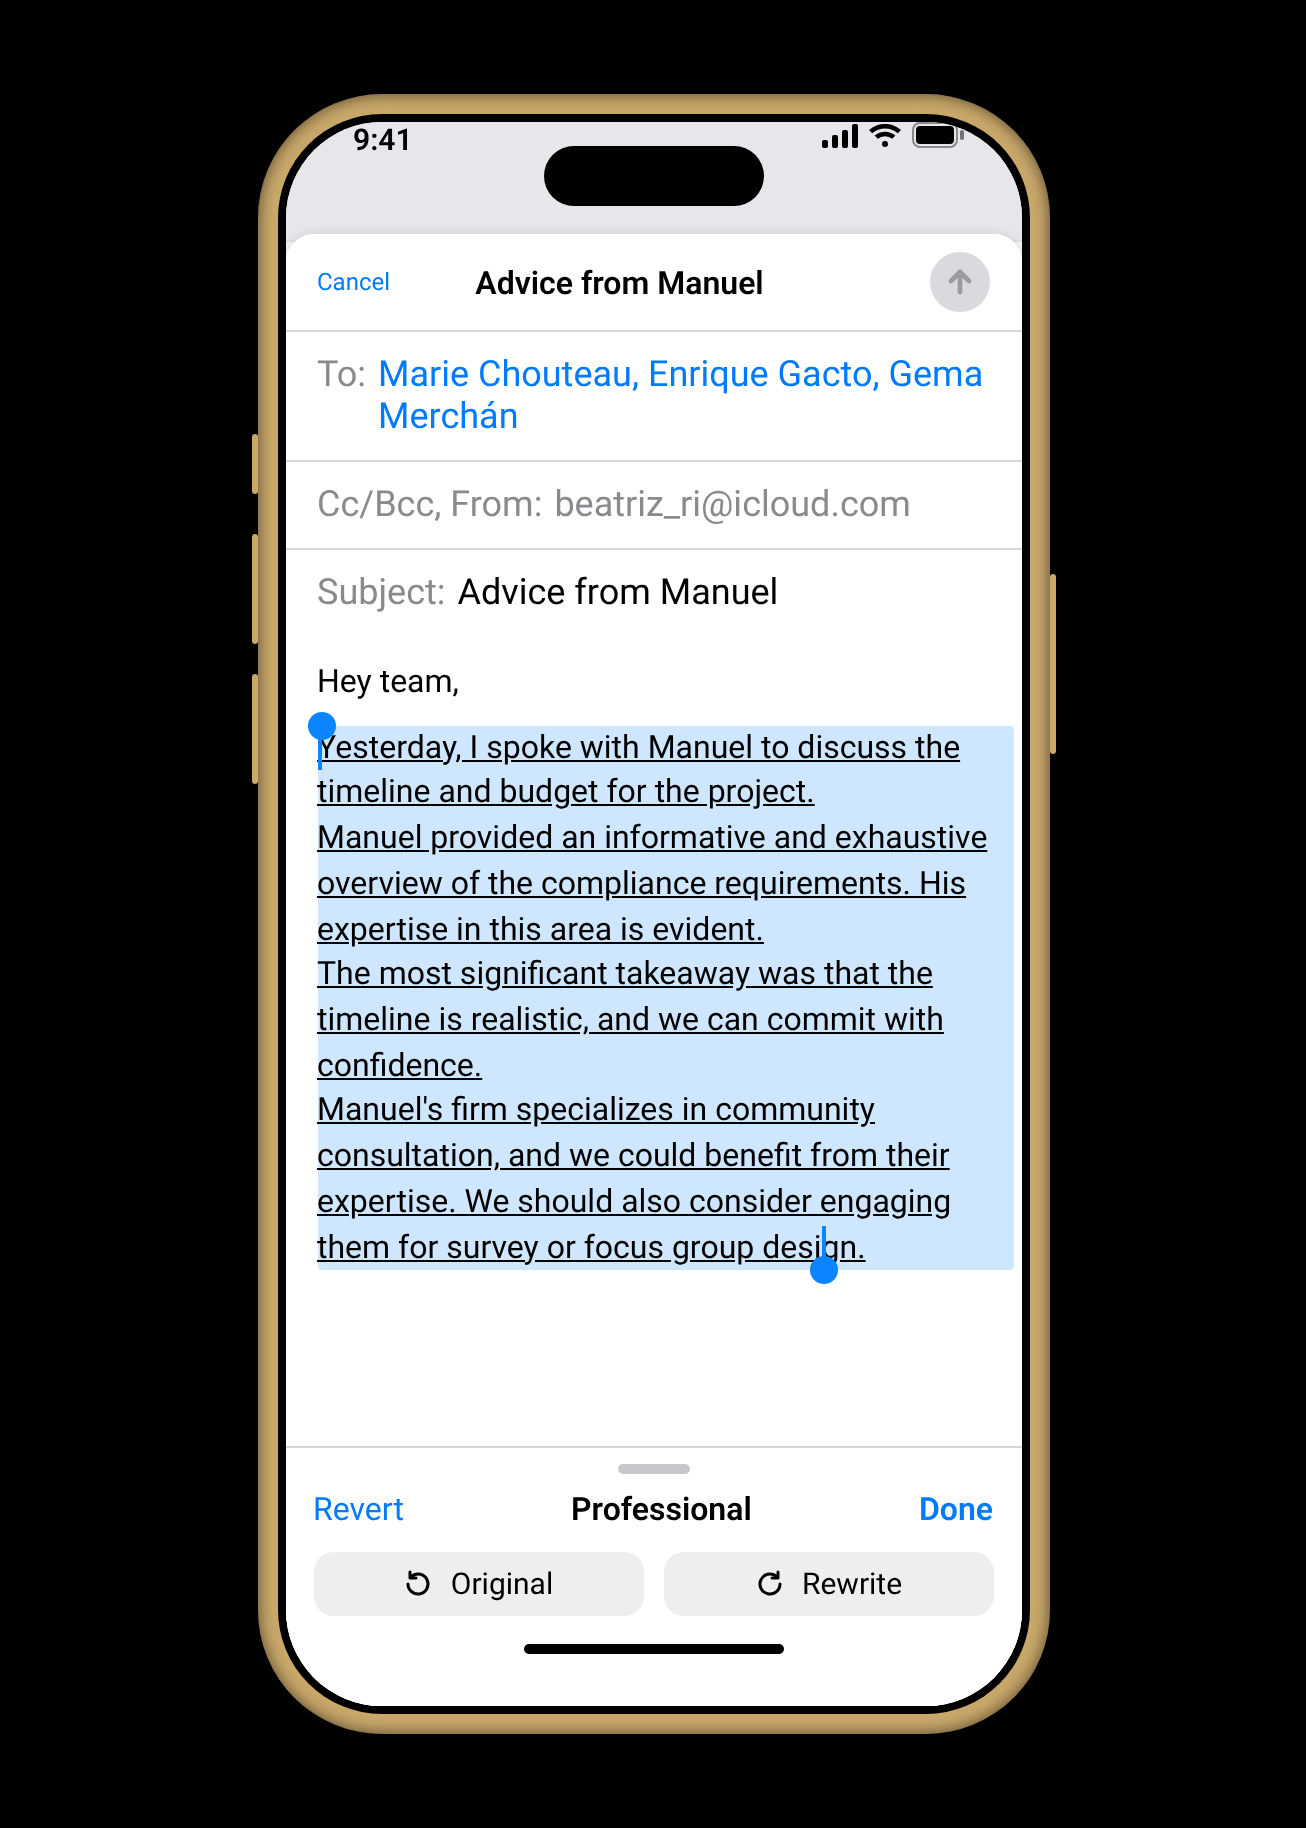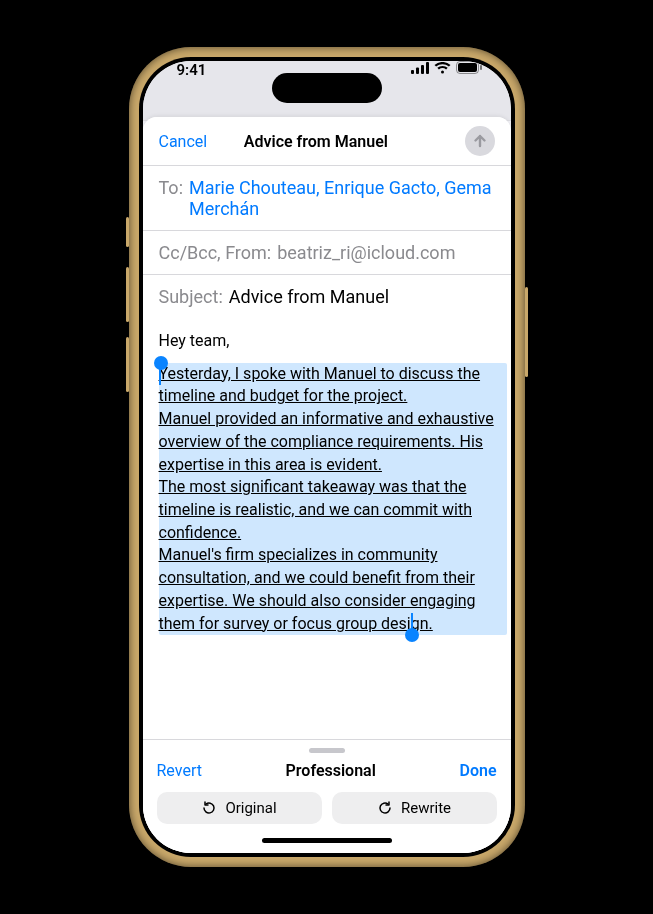--- a/index.html
+++ b/index.html
@@ -90,21 +90,21 @@
     position: relative;
     z-index: 2;
   }
   .nav-bar {
     display: flex;
     align-items: center;
     justify-content: space-between;
     height: 48px;
     padding: 0 16px;
   }
-  .nav-cancel { color: #007aff; font-size: 16px; }
+  .nav-cancel { color: #007aff; font-size: 12px; }
   .nav-title { font-size: 16px; font-weight: 600; color: #000; flex: 1; text-align: center; margin-left: -40px;}
   .nav-send {
     width: 30px; height: 30px; border-radius: 50%;
     background: #d9d9de; display: flex; align-items: center; justify-content: center;
   }
   .nav-send svg { stroke: #9a9aa0; }
   .field-row {
     padding: 11px 16px;
     border-top: 0.5px solid #d8d8dc;
     display: flex;
@@ -139,21 +139,21 @@
   .sel-caret {
     position: absolute;
     width: 2px; background: #0a84ff;
   }
   .sel-caret.start { top: 0; left: 0; height: 22px; }
   .sel-caret.end { bottom: 0; right: 94px; height: 22px; }
   .selection-wrap p { margin: 0; text-decoration: underline; }
   .bottom-panel {
     border-top: 0.5px solid #d8d8dc;
     background: #fff;
-    padding: 8px 14px 4px 14px;
+    padding: 8px 14px 20px 14px;
   }
   .grabber {
     width: 36px; height: 5px; background: #c7c7cc; border-radius: 3px;
     margin: 0 auto 8px auto;
   }
   .panel-top {
     display: flex; justify-content: space-between; align-items: center;
     margin-bottom: 12px;
   }
   .panel-btn-text { font-size: 16px; color: #007aff; }

